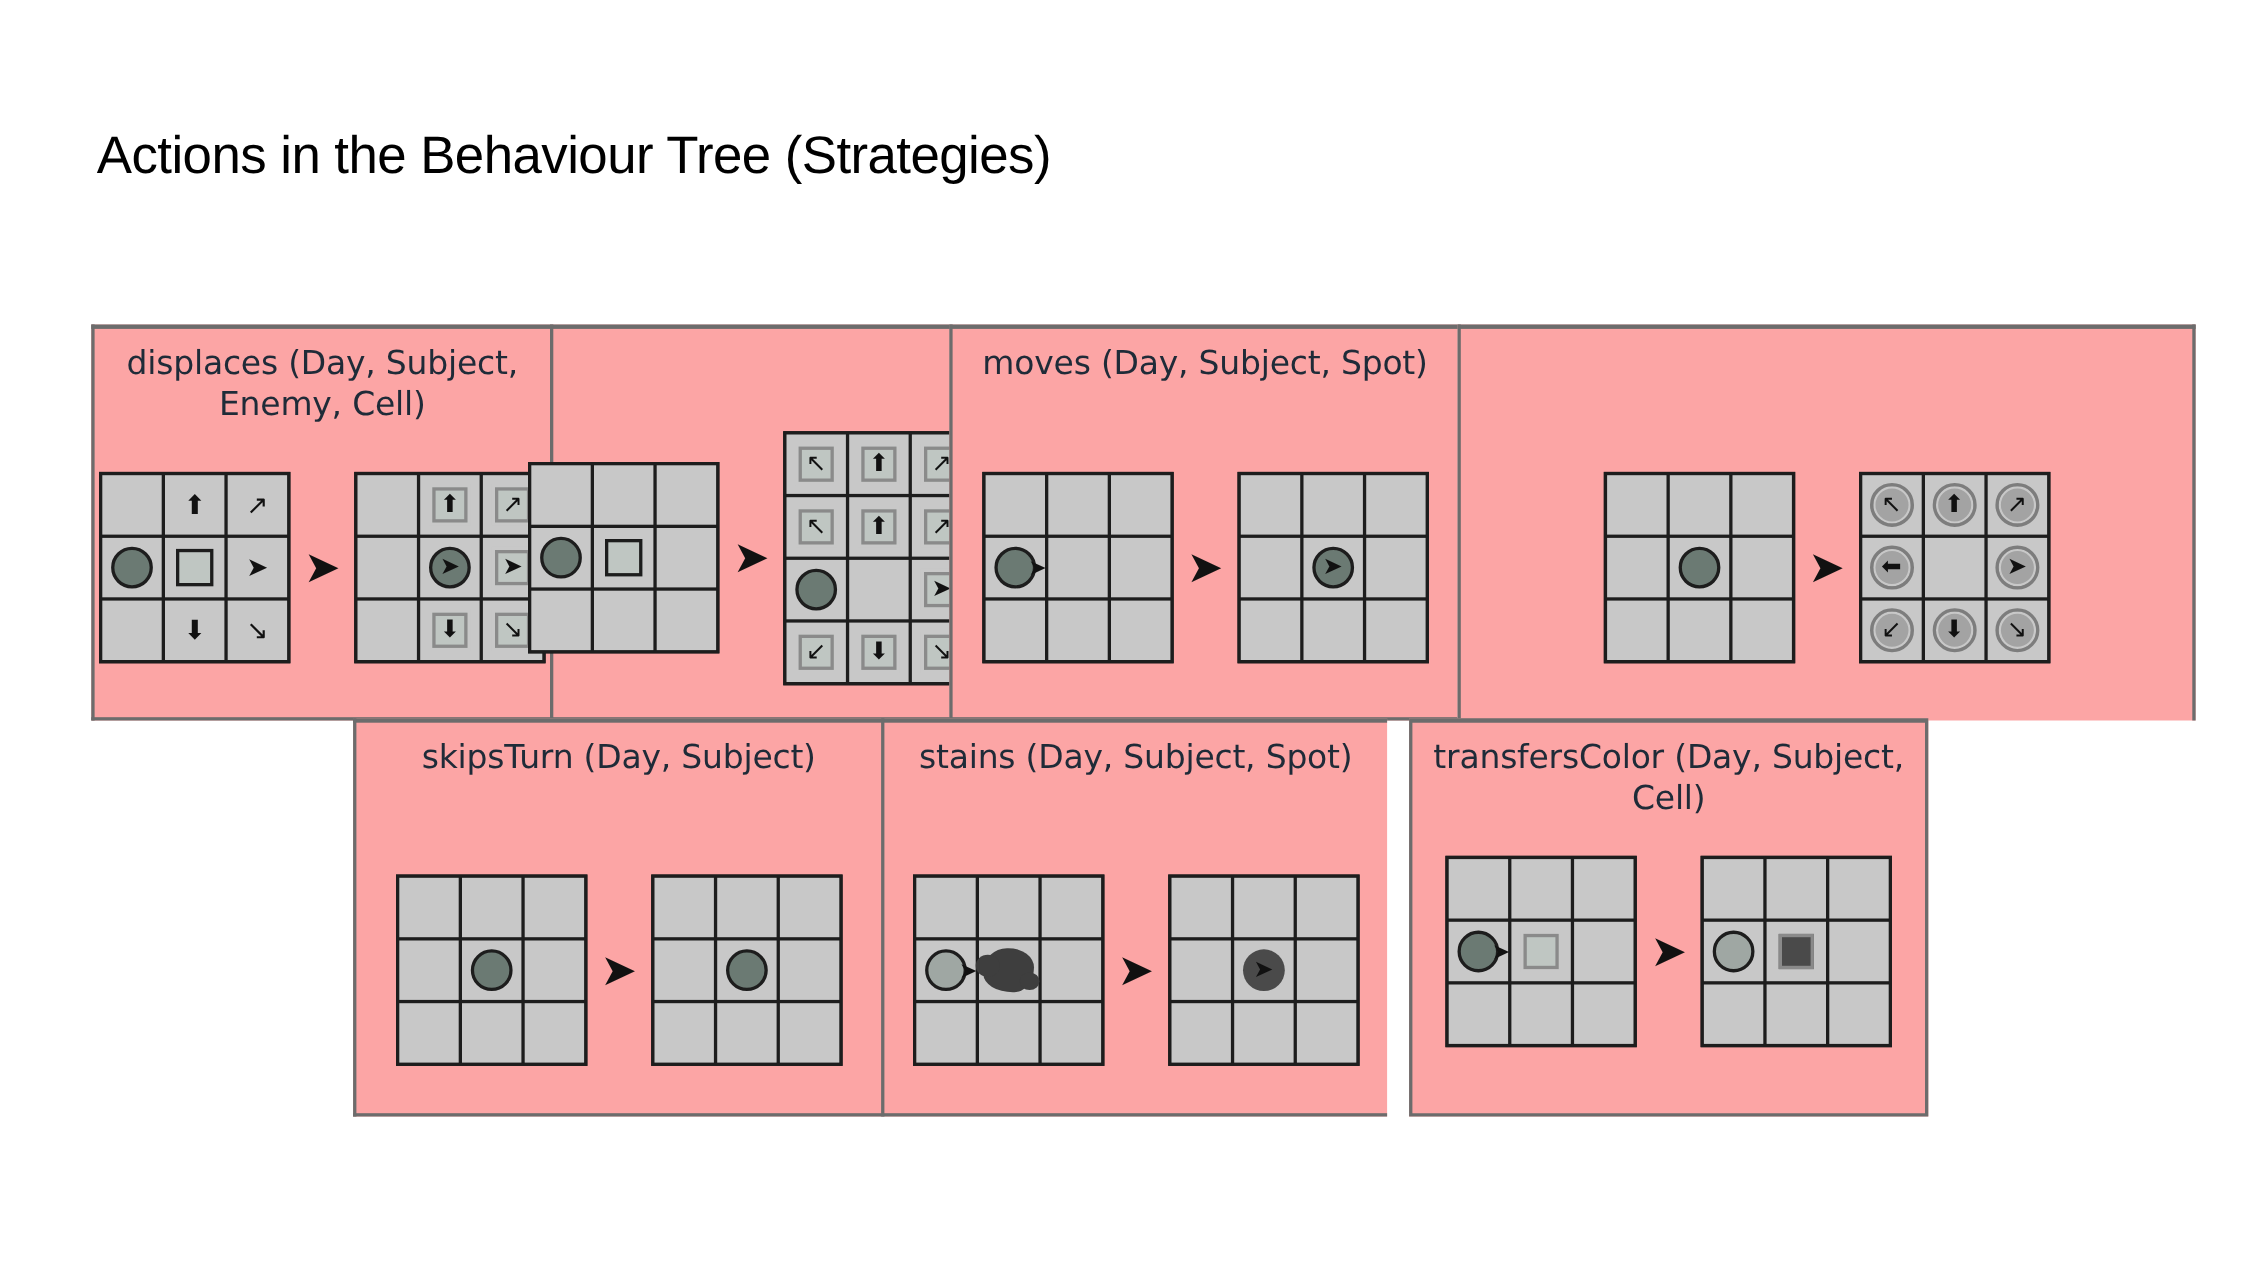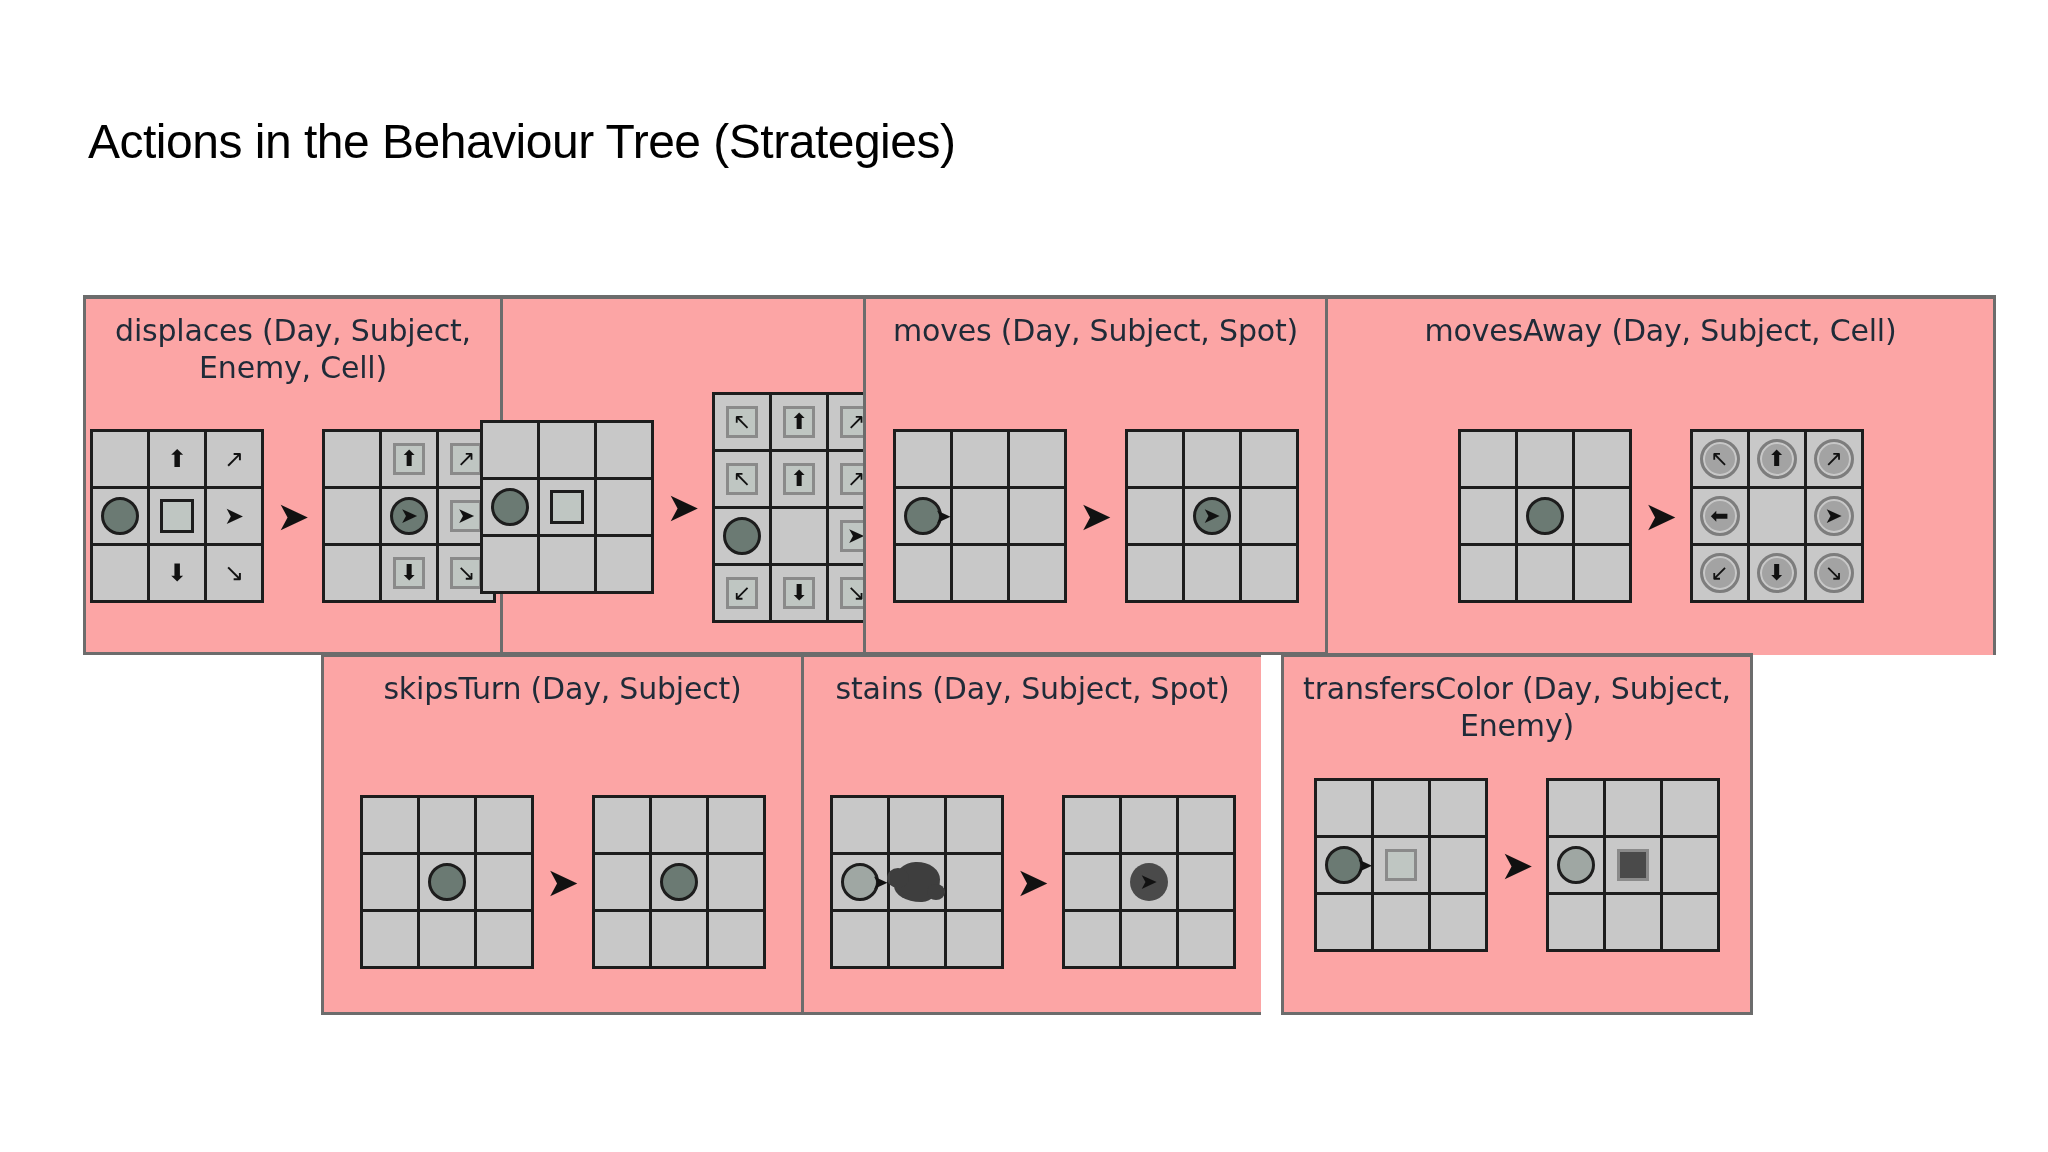--- a/index.html
+++ b/index.html
@@ -334,21 +334,20 @@
             </div>
             <div class="cell"></div>
             <div class="cell"></div>
             <div class="cell"></div>
             <div class="cell"></div>
           </div>
         </div>
     </div>
 
     <div class="panel last" id="panel-movesaway" style="left:1242px;width:671px;">
-      <div class="panel-title">movesAway (Day, Subject, Cell)</div>
       <div class="panel-body" style="top: 102px; height: 230px; bottom: auto;">
           <div class="grid" style="grid-template-columns: repeat(3, 54px); grid-template-rows: repeat(3, 54px);">
             <div class="cell"></div>
             <div class="cell"></div>
             <div class="cell"></div>
             <div class="cell"></div>
             <div class="cell">
               <div class="circle" style="width: 38px; height: 38px; display: flex; align-items: center; justify-content: center;"></div>
             </div>
             <div class="cell"></div>
@@ -471,21 +470,21 @@
             </div>
             <div class="cell"></div>
             <div class="cell"></div>
             <div class="cell"></div>
             <div class="cell"></div>
           </div>
         </div>
     </div>
 
     <div class="panel last" id="panel-transferscolor" style="left:960px;width:472px;">
-      <div class="panel-title">transfersColor (Day, Subject, Enemy)</div>
+      <div class="panel-title">transfersColor (Day, Subject, Cell)</div>
       <div class="panel-body" style="top: 76px; height: 264px; bottom: auto;">
           <div class="grid" style="grid-template-columns: repeat(3, 54px); grid-template-rows: repeat(3, 54px);">
             <div class="cell"></div>
             <div class="cell"></div>
             <div class="cell"></div>
             <div class="cell">
               <div class="circle" style="width: 38px; height: 38px; display: flex; align-items: center; justify-content: center;"></div>
               <span class="arrowglyph " style="position: absolute; right: -2px; font-size: 20px;">➤</span>
             </div>
             <div class="cell">

